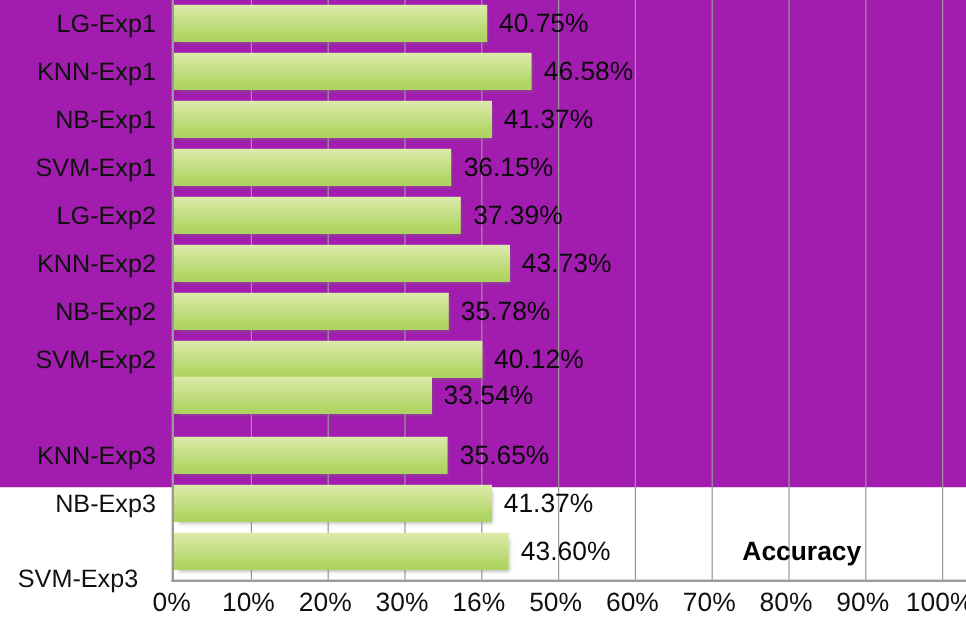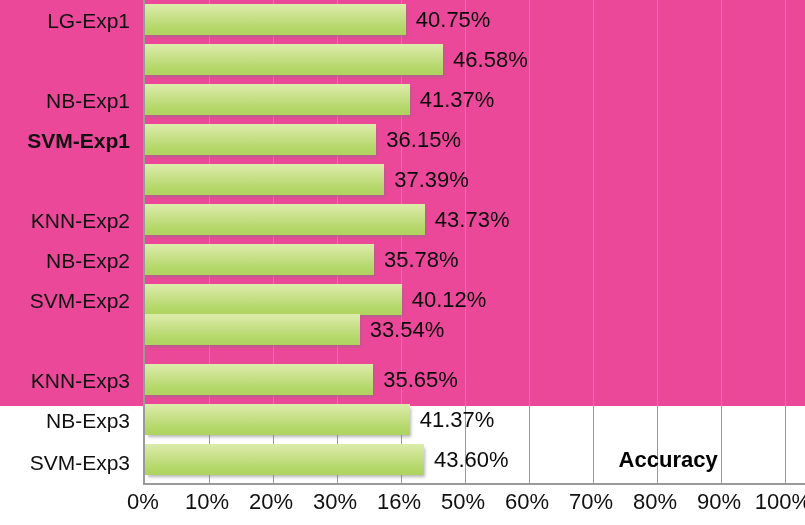--- a/index.html
+++ b/index.html
@@ -11,21 +11,21 @@
     width: 805px;
     height: 525px;
     font-family: "Liberation Sans", sans-serif;
     overflow: hidden;
   }
 
   #chart-root {
     position: relative;
     width: 805px;
     height: 406px;
-    background: #ec4899;
+    background: #a21caf;
   }
 
   
   #category-axis {
     position: absolute;
     left: 0;
     top: 0;
     width: 136px;
     height: 483px;
   }
@@ -123,28 +123,30 @@
     transform: translateX(-50%);
   }
 </style>
 </head>
 <body>
 
 <div id="chart-root">
 
   <div id="category-axis">
       <div class="cat-label" style="top: 10px;">LG-Exp1</div>
+      <div class="cat-label" style="top: 50px;">KNN-Exp1</div>
       <div class="cat-label" style="top: 90px;">NB-Exp1</div>
-      <div class="cat-label" style="top: 130px; font-weight: bold;">SVM-Exp1</div>
+      <div class="cat-label" style="top: 130px;">SVM-Exp1</div>
+      <div class="cat-label" style="top: 170px;">LG-Exp2</div>
       <div class="cat-label" style="top: 210px;">KNN-Exp2</div>
       <div class="cat-label" style="top: 250px;">NB-Exp2</div>
       <div class="cat-label" style="top: 290px;">SVM-Exp2</div>
       <div class="cat-label" style="top: 370px;">KNN-Exp3</div>
       <div class="cat-label" style="top: 410px;">NB-Exp3</div>
-      <div class="cat-label" style="top: 452px;">SVM-Exp3</div>
+      <div class="cat-label" style="top: 472px; text-align: center;">SVM-Exp3</div>
     </div>
 
   <div id="plot-area">
     <div id="gridlines">
         <div class="gridline" style="left: 64px;"></div>
         <div class="gridline" style="left: 128px;"></div>
         <div class="gridline" style="left: 192px;"></div>
         <div class="gridline" style="left: 256px;"></div>
         <div class="gridline" style="left: 320px;"></div>
         <div class="gridline" style="left: 384px;"></div>

